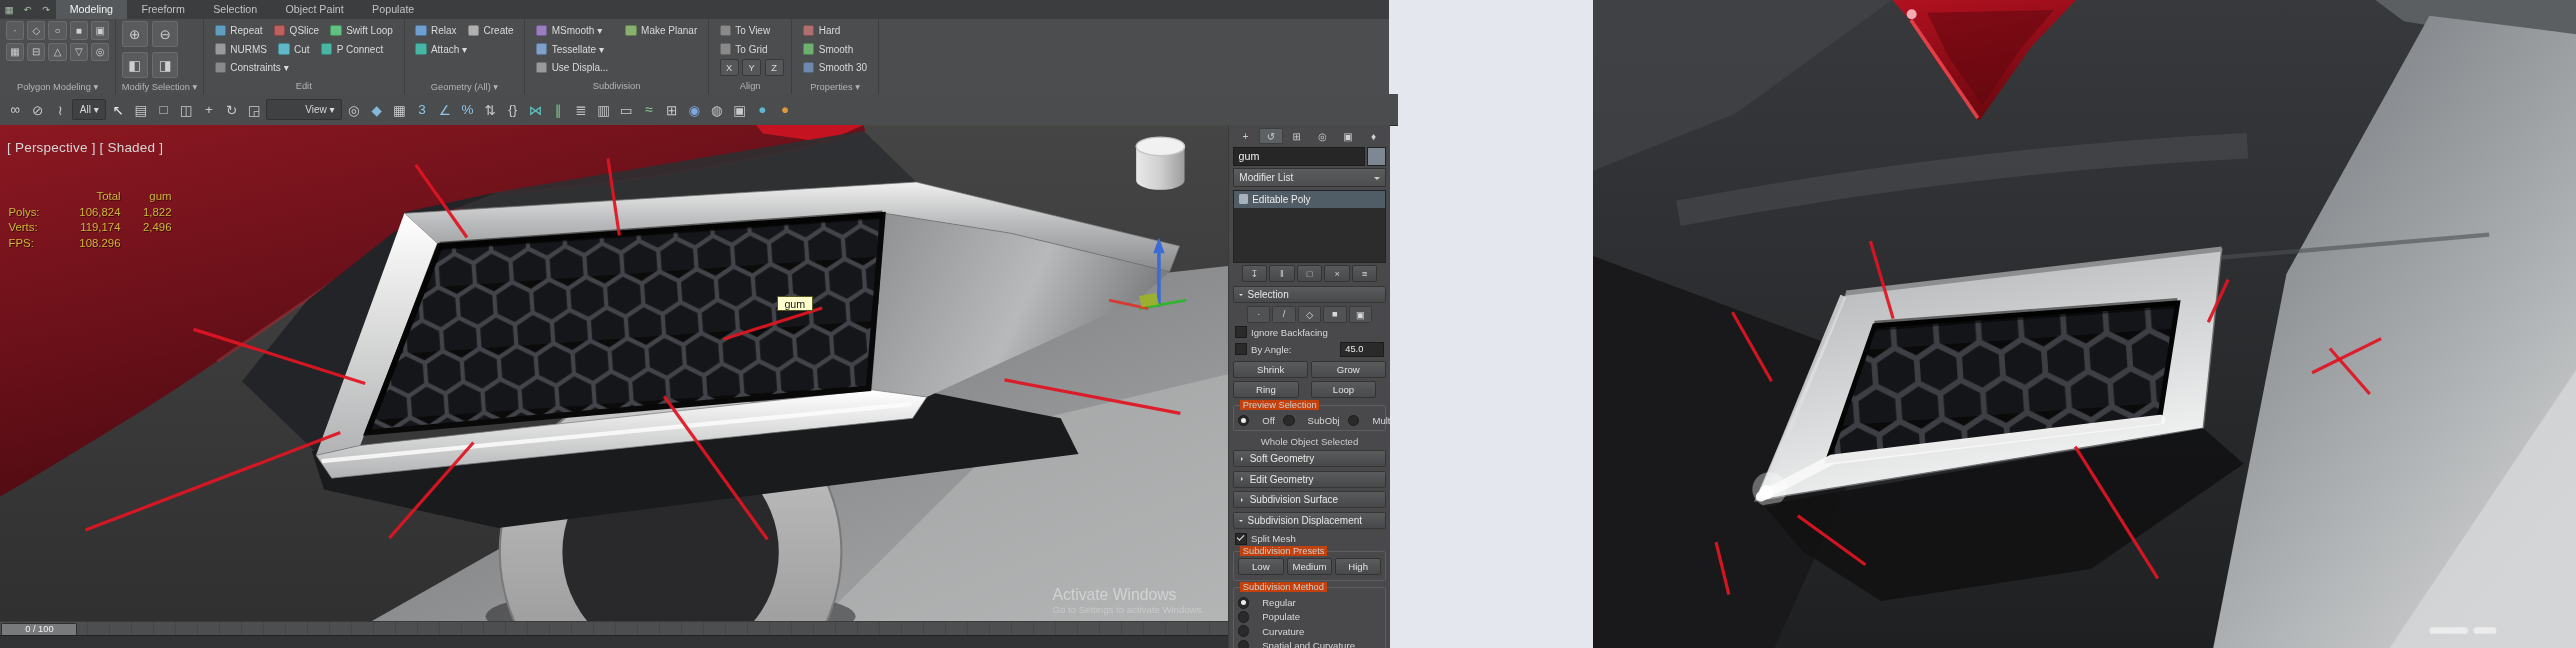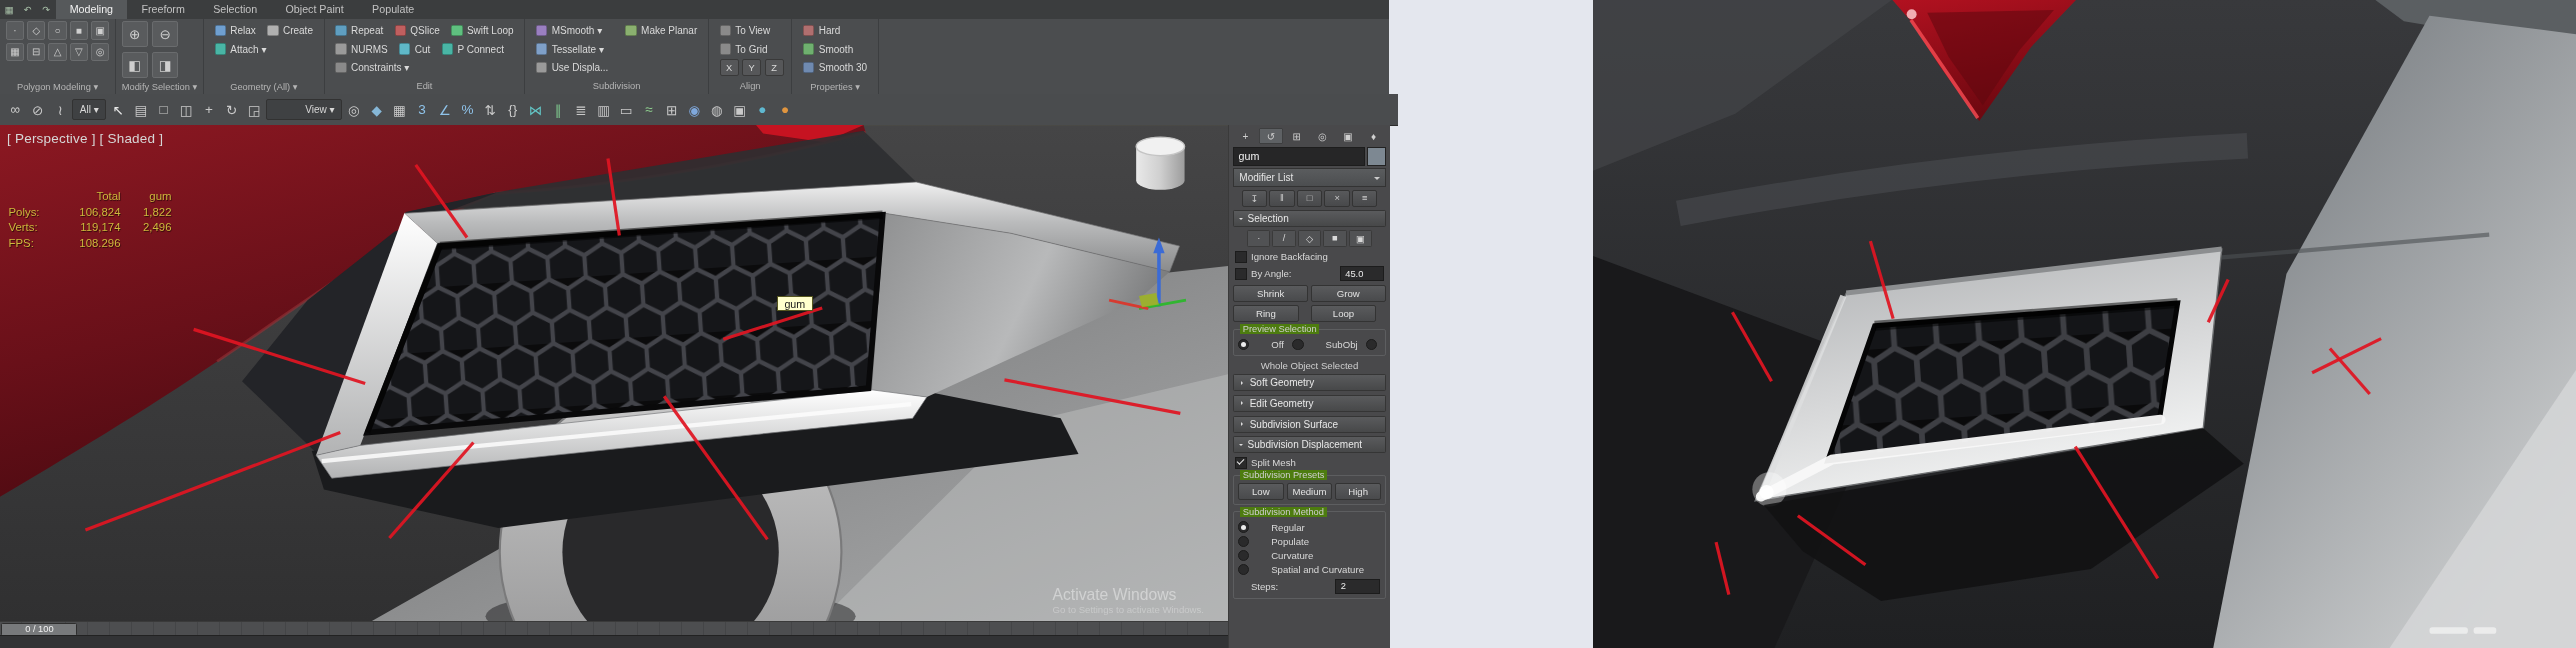--- a/index.html
+++ b/index.html
@@ -32,21 +32,21 @@
     color:#dadada;font-size:9.3px;display:flex;align-items:center;justify-content:center;}
   #main-toolbar{position:absolute;left:0;top:94px;width:1389px;height:31px;background:#4a4c4e;
     border-bottom:0.7px solid #2c2c2c;display:flex;align-items:center;padding:0 4.3px;gap:1.4px;}
   .tbi{width:21.3px;height:23px;display:flex;align-items:center;justify-content:center;font-size:13.5px;border-radius:2.1px;}
   .tbi.wide{width:auto;height:18.5px;padding:0 6.4px;font-size:10px;background:#3f4143;border:0.7px solid #323232;color:#d8d8d8;}
   
   #viewport{position:absolute;left:0;top:125px;width:1228px;height:497px;background:#3a3a3b;overflow:hidden;
     box-shadow:inset 0 0 0 1.4px rgba(187,179,60,.8);}
   #viewport svg{position:absolute;left:0;top:0;}
   #vp-anno{pointer-events:none;}
-  .vp-label{position:absolute;left:7.1px;top:6px;font-size:13.5px;color:#d6d6d6;letter-spacing:0.2px;}
+  .vp-label{position:absolute;left:7.1px;top:15px;font-size:13.5px;color:#d6d6d6;letter-spacing:0.2px;}
   .vp-stats{position:absolute;left:8.5px;top:26px;color:#cdb73c;font-size:11.4px;line-height:15.7px;
     text-shadow:0.7px 0.7px 0.7px rgba(0,0,0,.6);margin-top:38px;}
   .srow{display:grid;grid-template-columns:47px 65px 51px;}
   .srow .num{text-align:right;}
   .tooltip{position:absolute;left:777px;top:171px;background:#ffffcd;border:0.7px solid #55551e;color:#1a1a1a;
     font-size:10.7px;padding:0.7px 6.4px;white-space:nowrap;}
   .activate{position:absolute;right:24px;bottom:7.1px;color:rgba(255,255,255,.42);}
   .activate .l1{font-size:15.7px;}
   .activate .l2{font-size:9.6px;color:rgba(255,255,255,.30);}
   #timeline{position:absolute;left:0;top:621px;width:1228px;height:14.2px;background:#4d4e50;border-top:0.7px solid #3a3a3a;
@@ -89,24 +89,24 @@
   .spin{margin-left:auto;display:flex;align-items:center;height:13px;background:#2a2a2b;border:0.7px solid #1c1c1c;
     padding:0 2.1px 0 4.3px;min-width:36px;justify-content:space-between;font-size:9.3px;color:#ececec;}
   .spin-arrows{display:flex;flex-direction:column;gap:1.4px;margin-left:2.8px;}
   .spin-arrows i{width:0;height:0;border:2.1px solid transparent;display:block;}
   .sa-up{border-bottom-color:#bbb;margin-bottom:-0.7px;}
   .sa-dn{border-top-color:#bbb;}
   .btnrow{display:flex;gap:2.8px;margin-top:3.6px;}
   .cpbtn{flex:1;height:15px;background:linear-gradient(#5a5b5d,#494a4c);border:0.7px solid #333;border-radius:2.1px;
     display:flex;align-items:center;justify-content:center;font-size:9.6px;color:#e2e2e2;white-space:nowrap;}
   .group{margin-top:6.4px;border:0.7px solid #5d5e60;border-radius:2.1px;padding:6.4px 3.6px 4.3px;position:relative;}
-  .group .glabel{position:absolute;left:5.7px;top:-5.7px;background:#4d7c0f;padding:0 2.8px;font-size:9.3px;color:#cfcfcf;}
+  .group .glabel{position:absolute;left:5.7px;top:-5.7px;background:#c2410c;padding:0 2.8px;font-size:9.3px;color:#cfcfcf;}
   .radio{width:9.3px;height:9.3px;border-radius:50%;background:#2a2a2b;border:0.7px solid #1c1c1c;position:relative;flex:0 0 auto;}
   .radio.sel::after{content:"";position:absolute;inset:2.1px;border-radius:50%;background:#ececec;}
-  .radrow{display:flex;align-items:center;gap:22px;margin-top:2.8px;font-size:9.6px;}
+  .radrow{display:flex;align-items:center;gap:13px;margin-top:2.8px;font-size:9.6px;}
   .preview-opts{display:flex;gap:8.5px;}
   .center-note{text-align:center;margin-top:4.3px;font-size:9.6px;color:#cfcfcf;}
   
   #photo{position:absolute;left:1593px;top:0;width:983px;height:648px;overflow:hidden;background:#2c2d2f;}
   #photo svg{position:absolute;left:0;top:0;}
   #ph-anno{pointer-events:none;}
 </style>
 </head>
 <body>
 
@@ -152,79 +152,79 @@
               <div class="pmic msic">◨</div>
             </div>
           </div>
         <div class="plabel">Modify Selection ▾</div>
       </div>
       <div class="rpanel">
         <div class="pcontent">
           <div class="rcol">
             <div class="rrow">
               <div class="rbtn">
-                  <span class="ric" style="--c:#6f9fd0"></span>
-                  <span>Relax</span>
-                </div>
-              <div class="rbtn">
-                  <span class="ric" style="--c:#b0b0b0"></span>
-                  <span>Create</span>
-                </div>
-            </div>
-            <div class="rrow">
+                  <span class="ric" style="--c:#5f9ec0"></span>
+                  <span>Repeat</span>
+                </div>
+              <div class="rbtn">
+                  <span class="ric" style="--c:#c05f5f"></span>
+                  <span>QSlice</span>
+                </div>
+              <div class="rbtn">
+                  <span class="ric" style="--c:#5fc07f"></span>
+                  <span>Swift Loop</span>
+                </div>
+            </div>
+            <div class="rrow">
+              <div class="rbtn">
+                  <span class="ric" style="--c:#9a9a9a"></span>
+                  <span>NURMS</span>
+                </div>
+              <div class="rbtn">
+                  <span class="ric" style="--c:#5fb8c8"></span>
+                  <span>Cut</span>
+                </div>
               <div class="rbtn">
                   <span class="ric" style="--c:#49b5a5"></span>
-                  <span>Attach ▾</span>
-                </div>
-            </div>
-            <div class="rrow"></div>
-          </div>
-        </div>
-        <div class="plabel">Geometry (All) ▾</div>
+                  <span>P Connect</span>
+                </div>
+            </div>
+            <div class="rrow">
+              <div class="rbtn">
+                  <span class="ric" style="--c:#8a8a8a"></span>
+                  <span>Constraints ▾</span>
+                </div>
+            </div>
+          </div>
+        </div>
+        <div class="plabel">Edit</div>
       </div>
       <div class="rpanel">
         <div class="pcontent">
           <div class="rcol">
             <div class="rrow">
               <div class="rbtn">
-                  <span class="ric" style="--c:#5f9ec0"></span>
-                  <span>Repeat</span>
-                </div>
-              <div class="rbtn">
-                  <span class="ric" style="--c:#c05f5f"></span>
-                  <span>QSlice</span>
-                </div>
-              <div class="rbtn">
-                  <span class="ric" style="--c:#5fc07f"></span>
-                  <span>Swift Loop</span>
-                </div>
-            </div>
-            <div class="rrow">
-              <div class="rbtn">
-                  <span class="ric" style="--c:#9a9a9a"></span>
-                  <span>NURMS</span>
-                </div>
-              <div class="rbtn">
-                  <span class="ric" style="--c:#5fb8c8"></span>
-                  <span>Cut</span>
-                </div>
+                  <span class="ric" style="--c:#6f9fd0"></span>
+                  <span>Relax</span>
+                </div>
+              <div class="rbtn">
+                  <span class="ric" style="--c:#b0b0b0"></span>
+                  <span>Create</span>
+                </div>
+            </div>
+            <div class="rrow">
               <div class="rbtn">
                   <span class="ric" style="--c:#49b5a5"></span>
-                  <span>P Connect</span>
-                </div>
-            </div>
-            <div class="rrow">
-              <div class="rbtn">
-                  <span class="ric" style="--c:#8a8a8a"></span>
-                  <span>Constraints ▾</span>
-                </div>
-            </div>
-          </div>
-        </div>
-        <div class="plabel">Edit</div>
+                  <span>Attach ▾</span>
+                </div>
+            </div>
+            <div class="rrow"></div>
+          </div>
+        </div>
+        <div class="plabel">Geometry (All) ▾</div>
       </div>
       <div class="rpanel">
         <div class="pcontent">
           <div class="rcol">
             <div class="rrow">
                 <div class="rbtn">
                   <span class="ric" style="--c:#9a7fc0"></span>
                   <span>MSmooth ▾</span>
                 </div>
               </div>
@@ -482,20 +482,26 @@
           <div class="cptab">♦</div>
         </div>
       <div class="name-row">
         <div class="name-field">gum</div>
         <div class="swatch"></div>
       </div>
       <div class="dropdown">
         <span>Modifier List</span>
           <span class="dd-arrow"></span>
       </div>
+      <div class="stack" id="mod-stack">
+          <div class="stack-item sel">
+            <div class="stack-ic"></div>
+            <div>Editable Poly</div>
+          </div>
+        </div>
       <div class="stack-btns" id="stack-btns">
           <div class="sbtn">↧</div>
           <div class="sbtn">‖</div>
           <div class="sbtn">□</div>
           <div class="sbtn">×</div>
           <div class="sbtn">≡</div>
         </div>
 
       <div class="rollout">
         <span class="tri open"></span>

